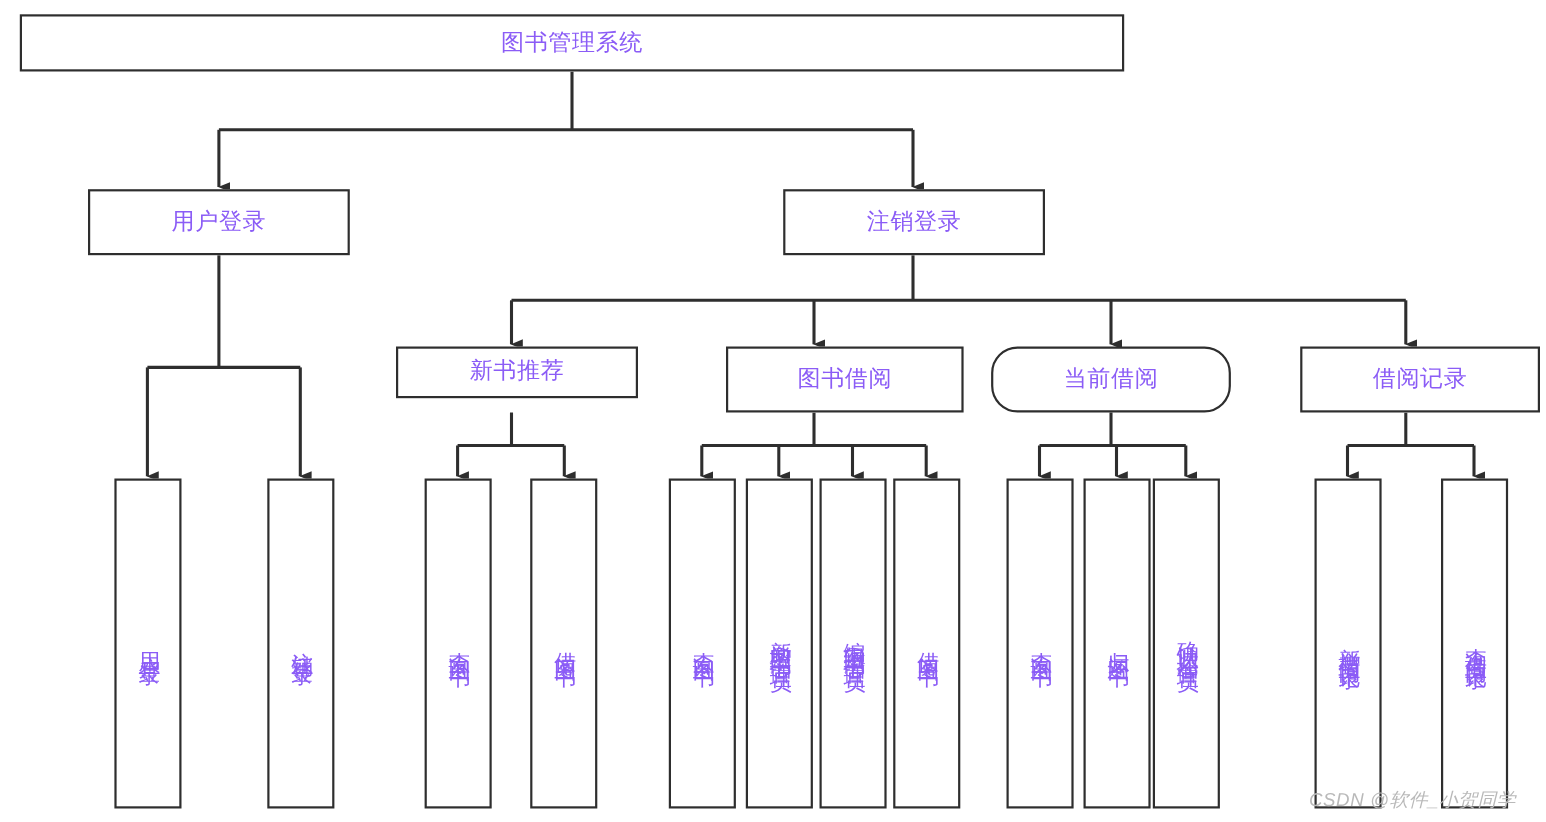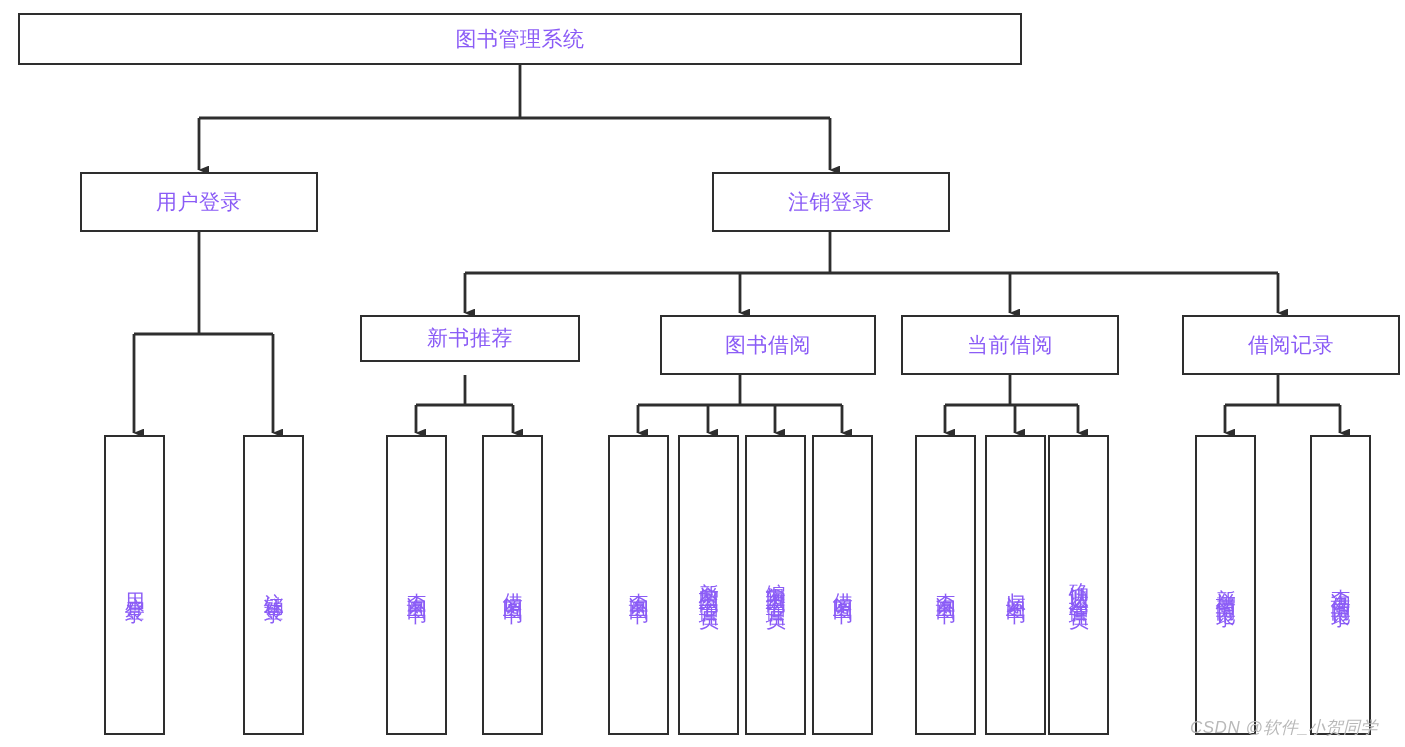--- a/index.html
+++ b/index.html
@@ -138,21 +138,21 @@
   <div class="node-box" style="left:712px; top:172px; width:238px; height:60px;">
     <span class="node-label">注销登录</span>
   </div>
 
   <div class="node-box" style="left:360px; top:315px; width:220px; height:47px;">
     <span class="node-label">新书推荐</span>
   </div>
   <div class="node-box" style="left:632px; top:315px; width:216px; height:60px;margin-left:28px;">
     <span class="node-label">图书借阅</span>
   </div>
-  <div class="node-box" style="left:901px; top:315px; width:218px; height:60px;">
+  <div class="node-box" style="left:901px; top:315px; width:218px; height:60px;border-radius:24px;">
     <span class="node-label">当前借阅</span>
   </div>
   <div class="node-box" style="left:1170px; top:315px; width:218px; height:60px;margin-left:12px;">
     <span class="node-label">借阅记录</span>
   </div>
 
   <div class="node-box vertical" style="left:104px; top:435px; width:61px; height:300px;">
     <span class="node-label">用户登录</span>
   </div>
   <div class="node-box vertical" style="left:243px; top:435px; width:61px; height:300px;">

